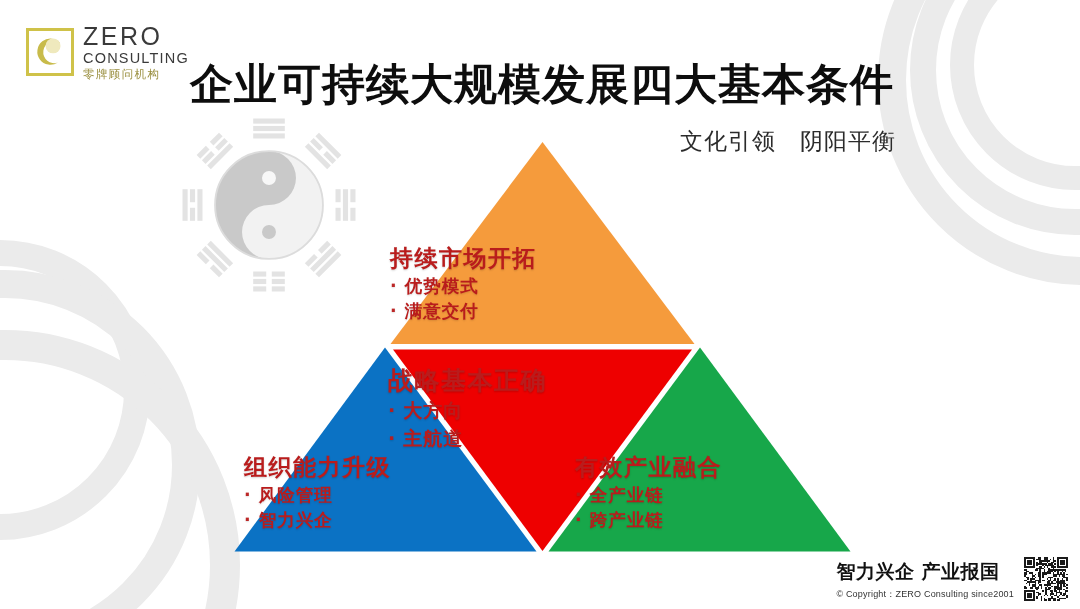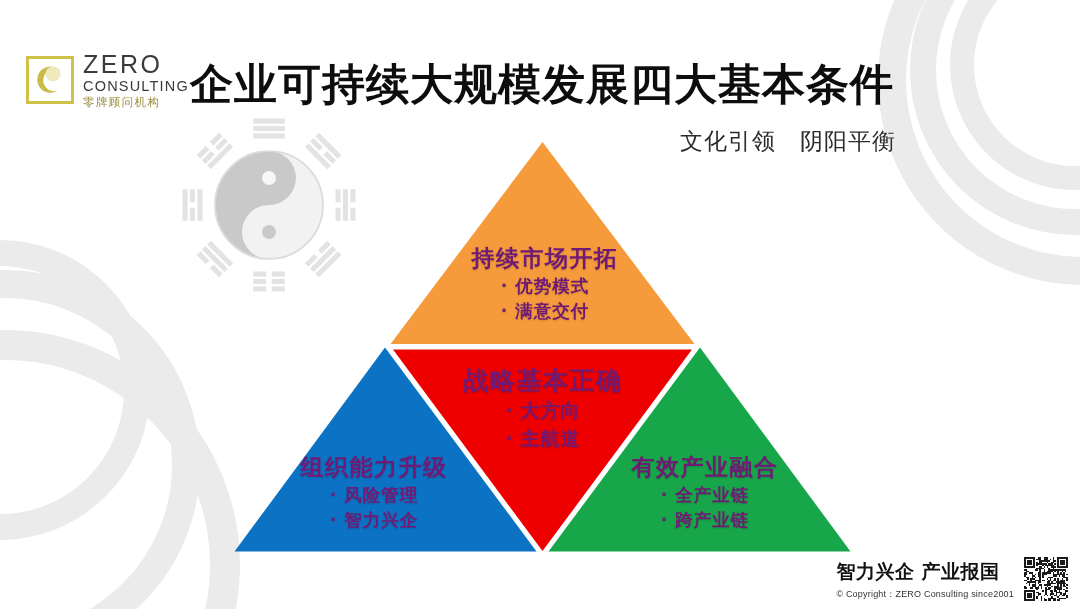--- a/index.html
+++ b/index.html
@@ -28,21 +28,21 @@
   
   #bagua{
     position:absolute; left:176px; top:112px;
     width:186px; height:186px;
     pointer-events:none;
   }
 
   
   #logo{
     position:absolute; left:26px; top:24px;
-    display:flex; align-items:center; gap:9px;margin-top:28px;
+    display:flex; align-items:center; gap:9px;
   }
   #logo-mark{
     width:48px; height:48px;
     border:3px solid #cfc249;
     position:relative; flex:0 0 auto;
   }
   #logo-text{ display:flex; flex-direction:column; line-height:1; }
   .logo-zero{
     font-size:25px; letter-spacing:2.5px; color:#3a3a3a;
     font-weight:400; font-family:"Liberation Sans",sans-serif;
@@ -74,22 +74,22 @@
     letter-spacing:1px;
     white-space:nowrap;
   }
 
   
   #pyramid{ position:absolute; left:0; top:0; width:1080px; height:609px; }
   #pyramid svg{ display:block; }
 
   .tri-label{
     position:absolute;
-    text-align:center;
-    color:#701a75;
+    text-align:left;
+    color:#b91c1c;
     font-family:"DejaVu Sans",sans-serif;
     pointer-events:none;
   }
   .tri-title{
     font-size:23px; font-weight:700; letter-spacing:1.5px;
     text-shadow:0 1px 2px rgba(0,0,0,.18);
     white-space:nowrap;
   }
   .tri-bullets{
     margin-top:0;

